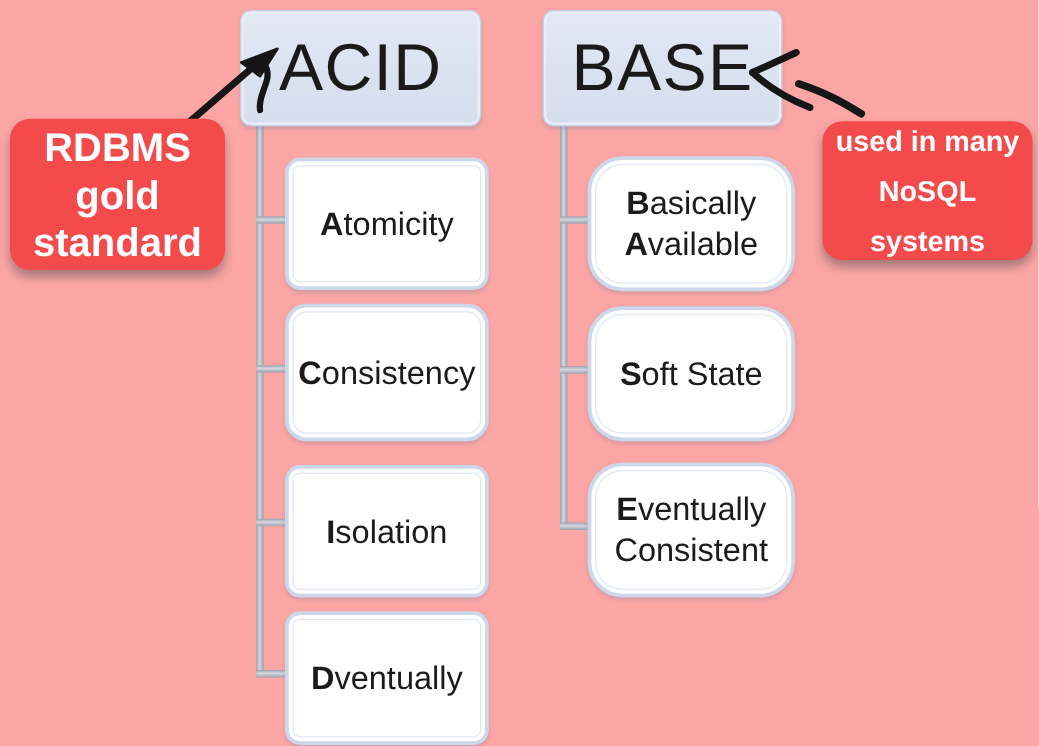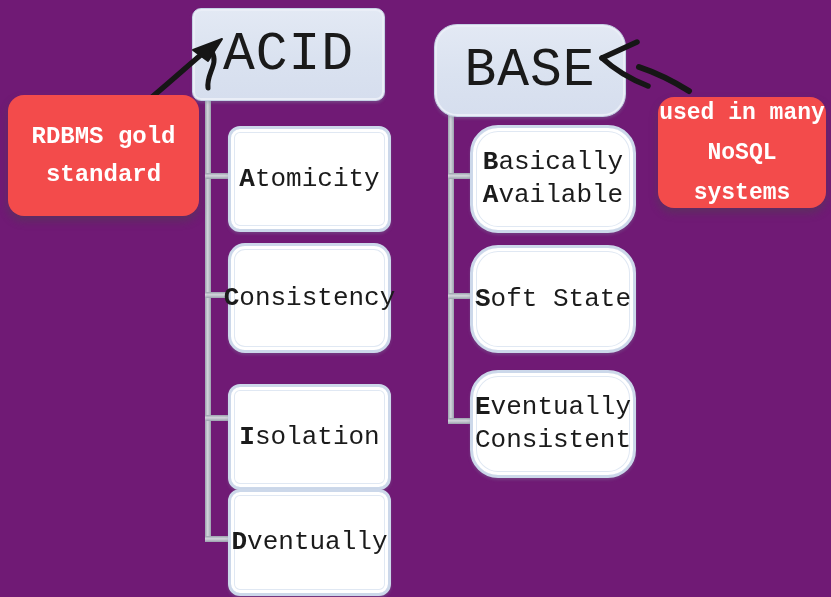--- a/index.html
+++ b/index.html
@@ -1,29 +1,29 @@
 <!DOCTYPE html>
 <html><head>
 <meta charset="utf-8">
 <style>
   html,body{margin:0;padding:0;background:#ffffff;}
   .canvas{
-    position:relative;width:831px;height:597px;background:#701a75;
-    font-family:Liberation Mono, monospace;overflow:hidden;
+    position:relative;width:831px;height:597px;background:#fca5a5;
+    font-family:Liberation Sans, sans-serif;overflow:hidden;
   }
   
   .hdr{
     position:absolute;border-radius:9px;
     background:linear-gradient(180deg,#e3e9f4 0%,#dae2f0 55%,#d6deee 100%);
     border:1px solid #c6d1e5;
     box-shadow:inset 0 0 0 2px #eaeef7, 0 2px 3px rgba(125,135,160,.35);
     display:flex;align-items:center;justify-content:center;
   }
   .hdr-acid{left:192px;top:8px;width:191px;height:91px;}
-  .hdr-base{left:434px;top:24px;width:190px;height:91px;border-radius:23px;}
+  .hdr-base{left:434px;top:8px;width:190px;height:91px;}
   .hdr-t{font-size:53px;color:#1a1a1a;letter-spacing:1px;}
 
   
   .vline{position:absolute;width:6px;
     background:linear-gradient(90deg,#9ba1ae,#d3d6dc 45%,#9ba1ae);}
   .vl-a{left:205px;top:99px;height:442px;}
   .vl-b{left:448px;top:99px;height:323px;}
   .hstub{position:absolute;height:6px;
     background:linear-gradient(180deg,#9ba1ae,#d3d6dc 45%,#9ba1ae);}
   .sa{left:205px;width:24px;}
@@ -34,34 +34,34 @@
   
   .node{
     position:absolute;background:#ffffff;border:3px solid #ccd8ea;border-radius:12px;
     box-shadow:inset 0 0 0 3px #ffffff, inset 0 0 0 4px #e0e8f3, 0 2px 3px rgba(125,135,160,.3);
     display:flex;flex-direction:column;align-items:center;justify-content:center;
     font-size:26px;color:#1b1b1b;line-height:33px;text-align:center;
   }
   .node b{font-weight:700;}
   .na{left:228px;width:157px;height:100px;}
   .nb{left:470px;width:160px;height:102px;border-radius:28px;}
-  .a1{top:126px;} .a2{top:243px;height:104px;border-radius:17px;} .a3{top:384px;} .a4{top:489px;height:101px;}
+  .a1{top:126px;} .a2{top:243px;height:104px;border-radius:17px;} .a3{top:372px;} .a4{top:489px;height:101px;}
   .b1{top:125px;} .b2{top:245px;} .b3{top:370px;}
 
   
   .arrows{position:absolute;left:0;top:0;width:831px;height:597px;pointer-events:none;}
 
   
   .callout{
     position:absolute;background:#f34b4b;border-radius:16px;color:#ffffff;
     box-shadow:0 5px 8px rgba(70,70,70,.45);
     display:flex;flex-direction:column;align-items:center;justify-content:center;
     font-weight:700;text-align:center;
   }
-  .co-left{left:8px;top:95px;width:191px;height:121px;font-size:24px;line-height:38px;}
+  .co-left{left:8px;top:95px;width:172px;height:121px;font-size:32px;line-height:38px;}
   .co-right{left:658px;top:97px;width:168px;height:111px;font-size:23px;line-height:40px;}
 </style>
 </head>
 <body>
 
 <div class="canvas">
 
   <div class="vline vl-a"></div>
   <div class="vline vl-b"></div>
 

